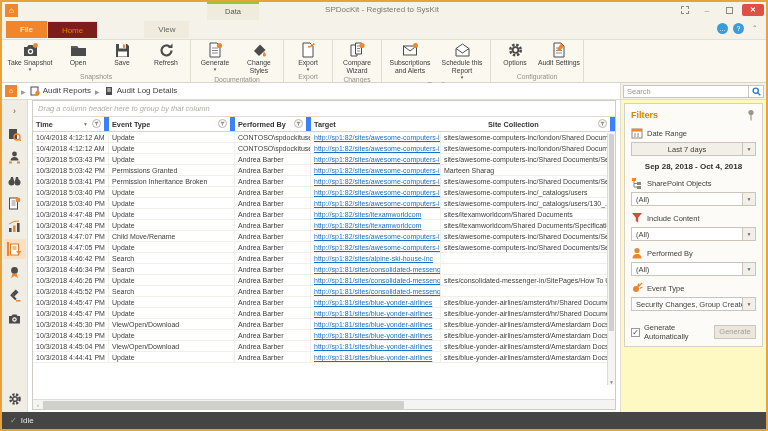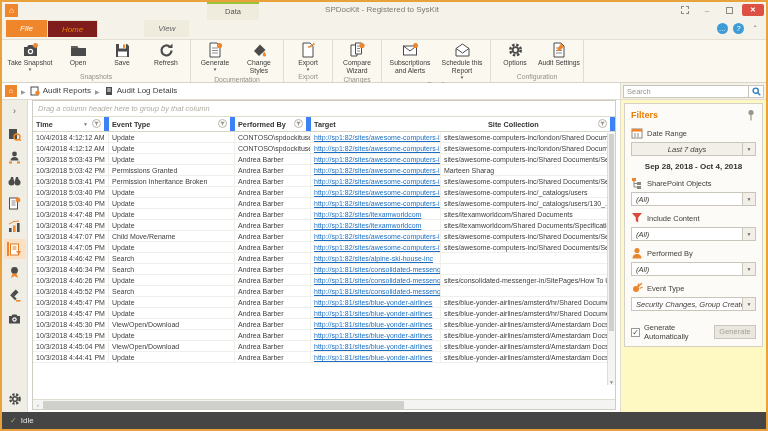--- a/index.html
+++ b/index.html
@@ -11,21 +11,21 @@
   .applogo { position:absolute; left:3px; top:2px; width:13px; height:13px; background:#F0862B; color:#fff; font-size:8px; font-weight:bold; text-align:center; line-height:13px; }
   .apptitle { position:absolute; left:0; right:4px; top:3px; text-align:center; font-size:8px; color:#7a7a72; }
   .ctx-tab { position:absolute; left:205px; top:0; width:52px; height:18px; background:#EFEBDD; border-top:2px solid #9DC33B; text-align:center; font-size:7.5px; color:#555; line-height:16px; }
   .winbtns { position:absolute; right:2px; top:2px; display:flex; gap:4px; align-items:center; }
   .wbtn { width:18px; height:12px; display:flex; align-items:center; justify-content:center; font-size:8px; color:#8a8a82; }
   .wbtn.fit span { width:8px; height:8px; border:1px dashed #8a8a82; display:block; }
   .wbtn.max span { width:7px; height:7px; border:1px solid #8a8a82; display:block; }
   .wbtn.close { background:#DD5145; border-radius:2px; color:#fff; font-size:7px; font-weight:bold; width:22px; }
 
   
-  .tabrow { height:19px; display:flex; align-items:flex-start; position:relative; flex:0 0 auto;font-style:italic; }
+  .tabrow { height:19px; display:flex; align-items:center; position:relative; flex:0 0 auto; }
   .tab { font-size:8px; padding:0 14px; height:17px; line-height:17px; color:#666; }
   .tab.file { background:#F0862B; color:#fff; margin-left:4px; }
   .tab.home { background:#7f1d1d; color:#E87E04; border:1px solid #E3DFD2; border-bottom:none; }
   .tab.view { background:#EFEBDD; margin-left:46px; }
   .quickicons { position:absolute; right:6px; top:3px; display:flex; gap:5px; align-items:center; }
   .qi { width:11px; height:11px; border-radius:50%; background:#3D9BD6; color:#fff; font-size:7px; text-align:center; line-height:11px; }
   .qi.chev { background:none; color:#8a8a82; font-size:8px; font-weight:bold; }
 
   
   .ribbon { height:44px; background:#FBF8F0; border-top:1px solid #E3DFD2; border-bottom:1px solid #D8D4C8; display:flex; flex:0 0 auto; }
@@ -83,21 +83,21 @@
   .vscroll { position:absolute; right:0; top:32px; bottom:24px; width:8px; border-left:1px solid #E0DCD0; background:#F4F4F2; }
   .vs-thumb { position:absolute; top:1px; left:1px; right:1px; height:78%; background:#CFCFCC; }
   .vs-arrow { position:absolute; bottom:0; left:0; right:0; font-size:5px; color:#888; text-align:center; }
 
   
   .rpanel { width:146px; background:#fef9c3; border-left:1px solid #E0DCD0; padding:3px; overflow:hidden; }
   .fbox { background:#FCFBF8; border:1px solid #D5D1C6; padding:5px 6px; }
   .ftitle-row { display:flex; align-items:center; margin-bottom:5px; }
   .ftitle { color:#E87E04; font-weight:bold; font-size:9px; flex:1; }
   .flabel { display:flex; align-items:center; gap:4px; font-size:7.5px; color:#44413a; margin:6px 0 3px 0; }
-  .fselect { height:14px; border:1px solid #C9C5BB; background:#fff; display:flex; align-items:center; font-size:7.5px; color:#44413a;font-style:italic; }
+  .fselect { height:14px; border:1px solid #C9C5BB; background:#fff; display:flex; align-items:center; font-size:7.5px; color:#44413a; }
   .fselect .val { flex:1; padding:0 4px; white-space:nowrap; overflow:hidden; }
   .fselect .dd { width:13px; height:100%; border-left:1px solid #C9C5BB; background:#F2EFE8; font-size:5px; color:#666; display:flex; align-items:center; justify-content:center; }
   .fselect.btn { background:#F2EFE8; }
   .fselect.btn .val { text-align:center; }
   .daterange { font-size:8px; font-weight:bold; color:#33312c; text-align:center; margin:6px 0 2px 0; }
   .genrow { display:flex; align-items:center; margin-top:12px; gap:4px; }
   .cbx { width:9px; height:9px; border:1px solid #999; background:#fff; font-size:8px; line-height:8px; color:#444; text-align:center; }
   .cbx-label { flex:1; font-size:7.5px; color:#44413a; }
   .genbtn { width:42px; height:14px; border:1px solid #CBC7BD; background:#EAE7DF; color:#A5A199; font-size:7.5px; text-align:center; line-height:12px; }
 

